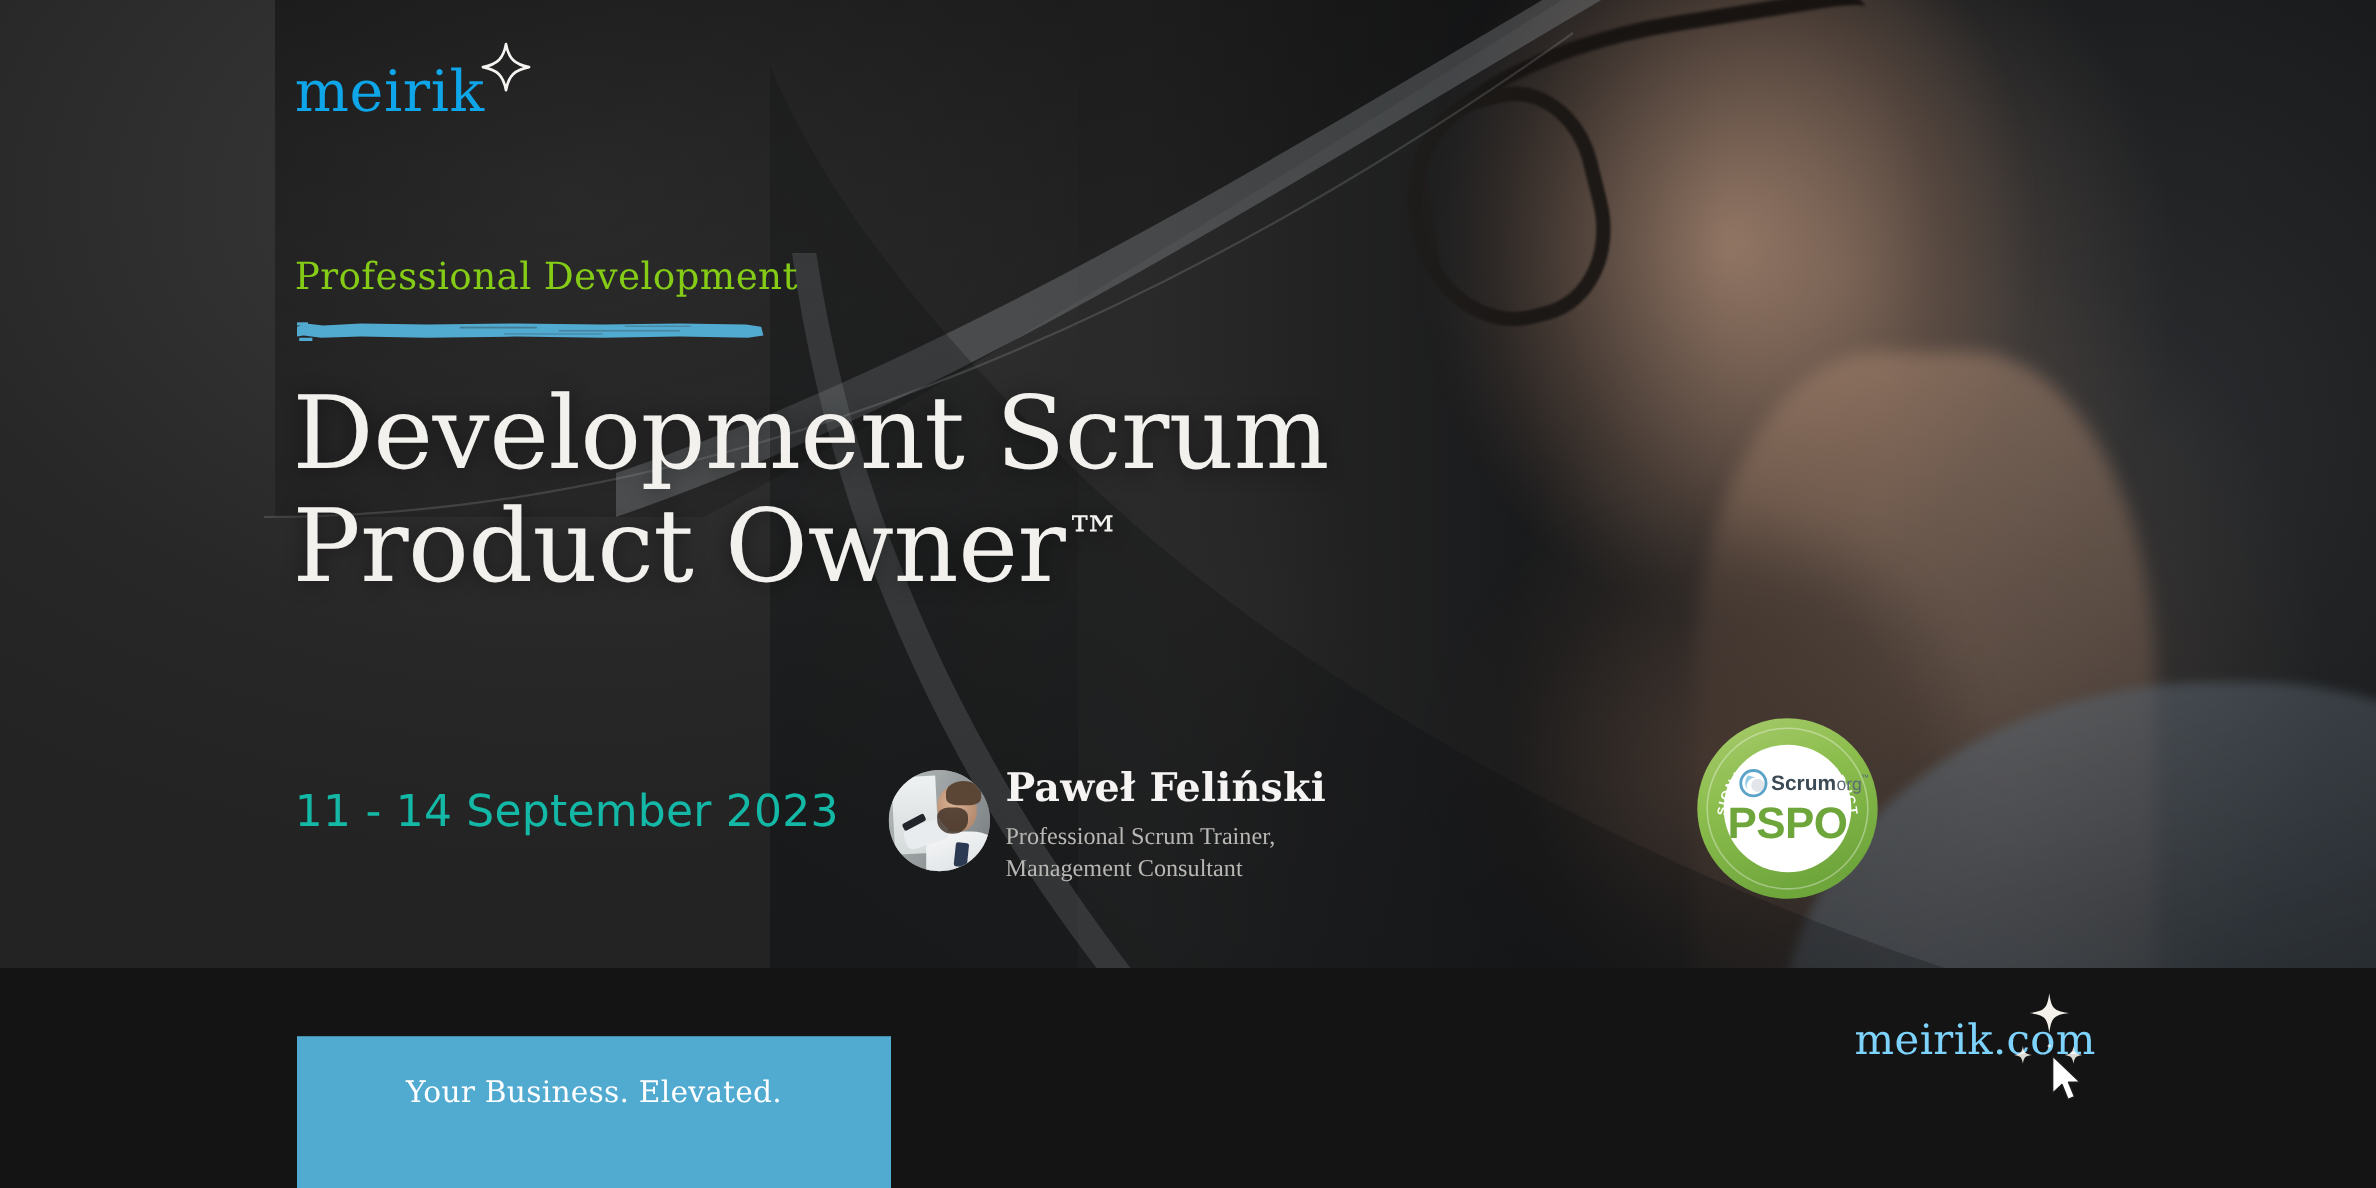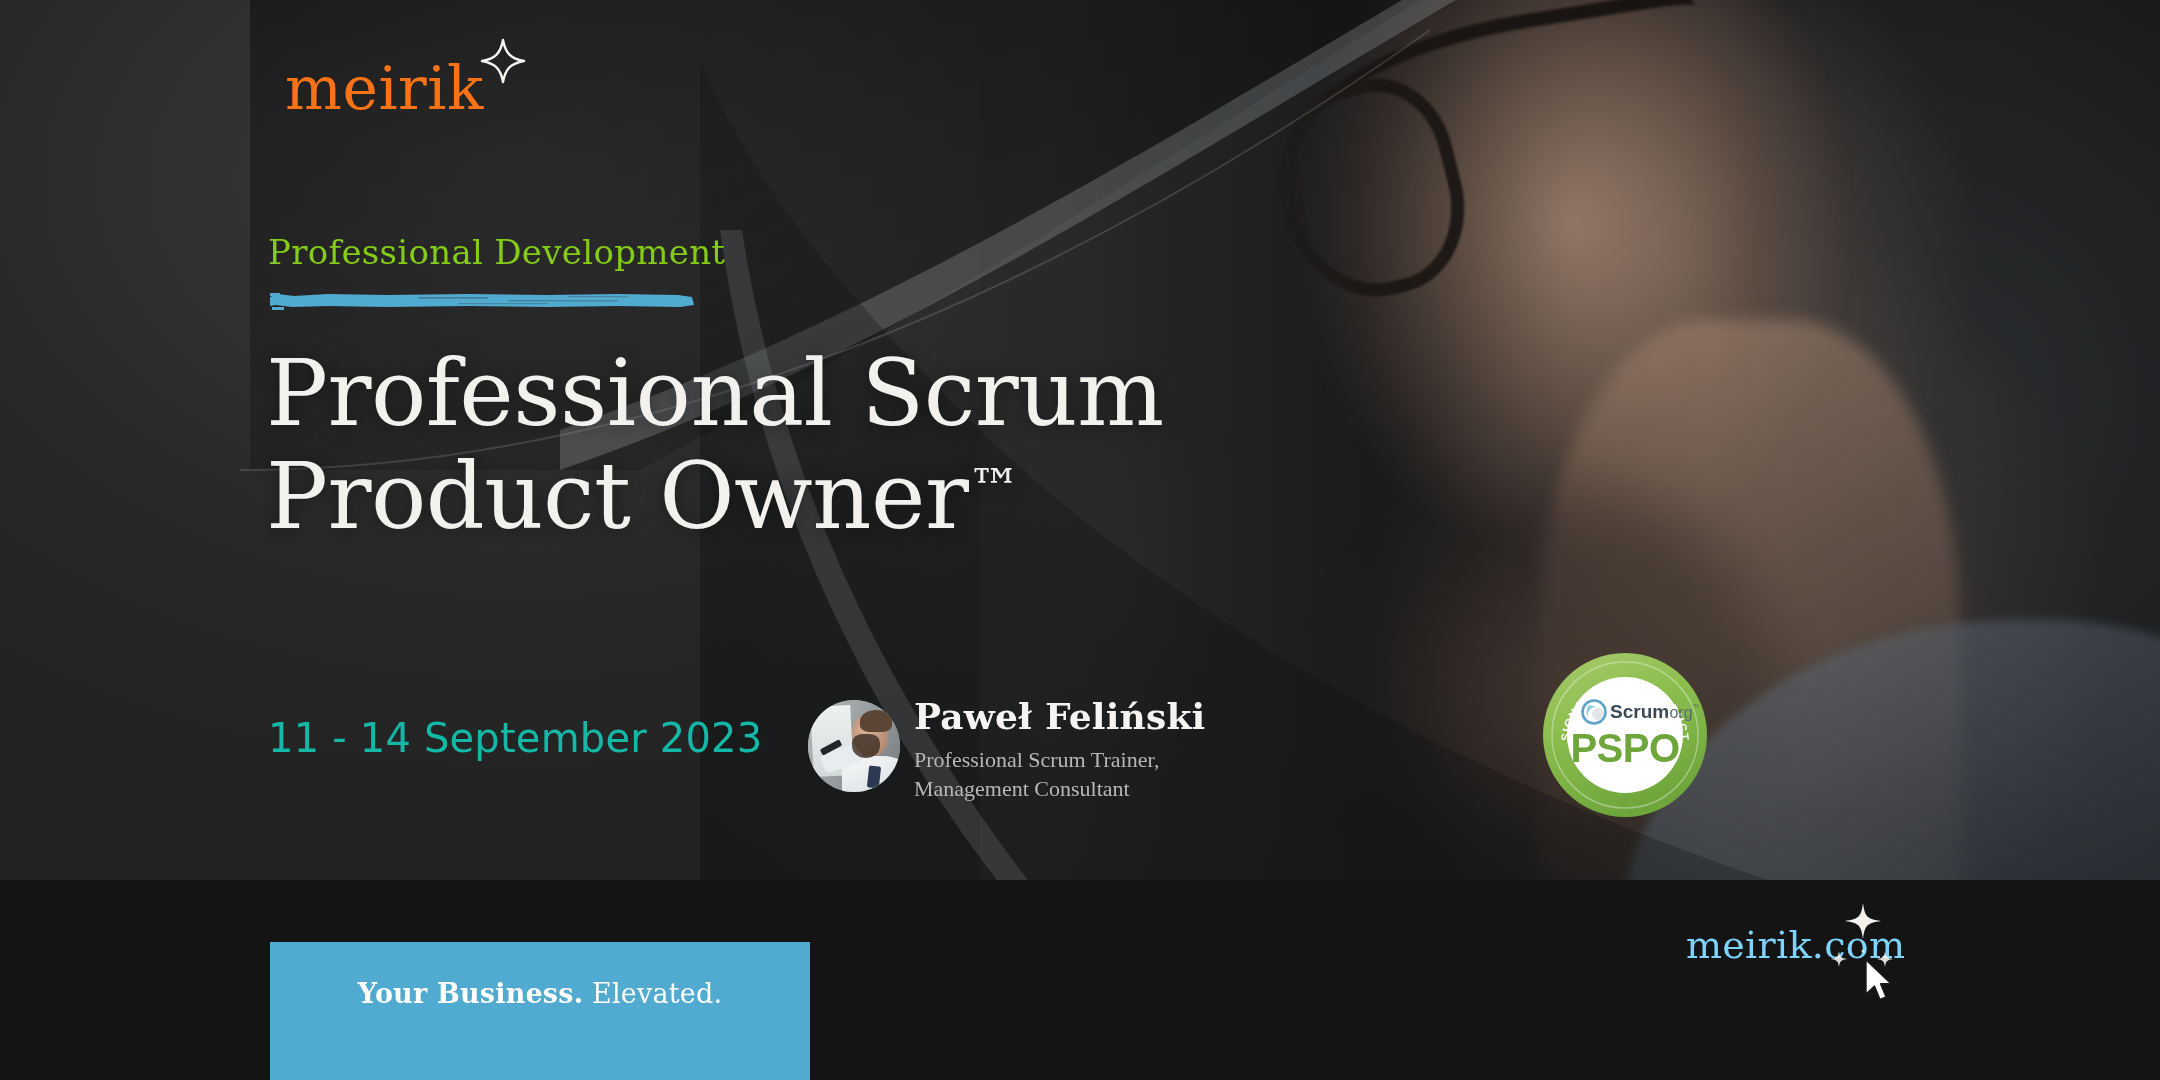--- a/index.html
+++ b/index.html
@@ -123,25 +123,24 @@
   .swoosh{ position:absolute; inset:0; pointer-events:none; }
 
   
   .logo{
     position:absolute; left:268px; top:58px;
     display:flex; align-items:flex-start;
     color:#f4f2ef;
   }
   .logo-word{
     font-family:"DejaVu Serif", serif;
-    font-size:60px; line-height:1;
+    font-size:52px; line-height:1;
     letter-spacing:.5px;
     font-weight:400;
-    color:#f97316;
-    margin-left:17px;
+    color:#0ea5e9;
   }
   .logo-spark{ margin-left:-4px; margin-top:-20px; }
 
   .eyebrow{
     position:absolute; left:268px; top:232px;
     font-family:"DejaVu Serif", serif;
     font-size:34px; letter-spacing:.3px;
     color:#84cc16;
   }
   .brush{
@@ -230,21 +229,21 @@
     position:absolute; left:270px; top:942px;
     width:540px; height:138px;
     background:#51AAD0;
     display:flex; align-items:flex-start; justify-content:center;
     padding-top:36px;
   }
   .tagline{
     font-family:"DejaVu Serif", serif;
     font-size:27px; color:#ffffff; letter-spacing:.2px;
   }
-  .tagline b{ font-weight:700;text-align:right; }
+  .tagline b{ font-weight:400;text-align:right; }
   .tagline span{ font-weight:400; }
 
   
   .bottom-strip{
     position:absolute; left:0; bottom:0; width:2160px; height:200px;
     background:#141414; z-index:1;
   }
 
   
   .site{
@@ -309,21 +308,21 @@
   <svg class="brush" viewBox="0 0 428 26" preserveAspectRatio="none">
     <path d="M2,9 L10,6 L26,8 L60,6 L120,7 L200,6 L280,7 L350,6 L410,7 L424,9 L426,17 L412,19 L350,18 L280,19 L200,18 L120,19 L60,18 L24,19 L8,17 L2,18 Z" fill="#51AAD0"></path>
     <rect x="2" y="5" width="10" height="3" fill="#51AAD0"></rect>
     <rect x="4" y="19" width="12" height="3" fill="#51AAD0"></rect>
     <rect x="150" y="9" width="70" height="1.6" fill="#2b2b2b" opacity=".35"></rect>
     <rect x="240" y="12" width="110" height="1.4" fill="#2b2b2b" opacity=".30"></rect>
     <rect x="300" y="8" width="60" height="1.2" fill="#2b2b2b" opacity=".28"></rect>
     <rect x="190" y="15" width="90" height="1.2" fill="#2b2b2b" opacity=".26"></rect>
   </svg>
 
-  <h1 class="title"><span>Professional Scrum
+  <h1 class="title"><span>Development Scrum
 Product Owner</span><span class="tm">™</span></h1>
 
   <div class="dates">11 - 14 September 2023</div>
 
   <div class="presenter">
     <div class="avatar">
       <div class="av-wall"></div>
       <div class="av-board"></div>
       <div class="av-shirt"></div>
       <div class="av-tie"></div>

